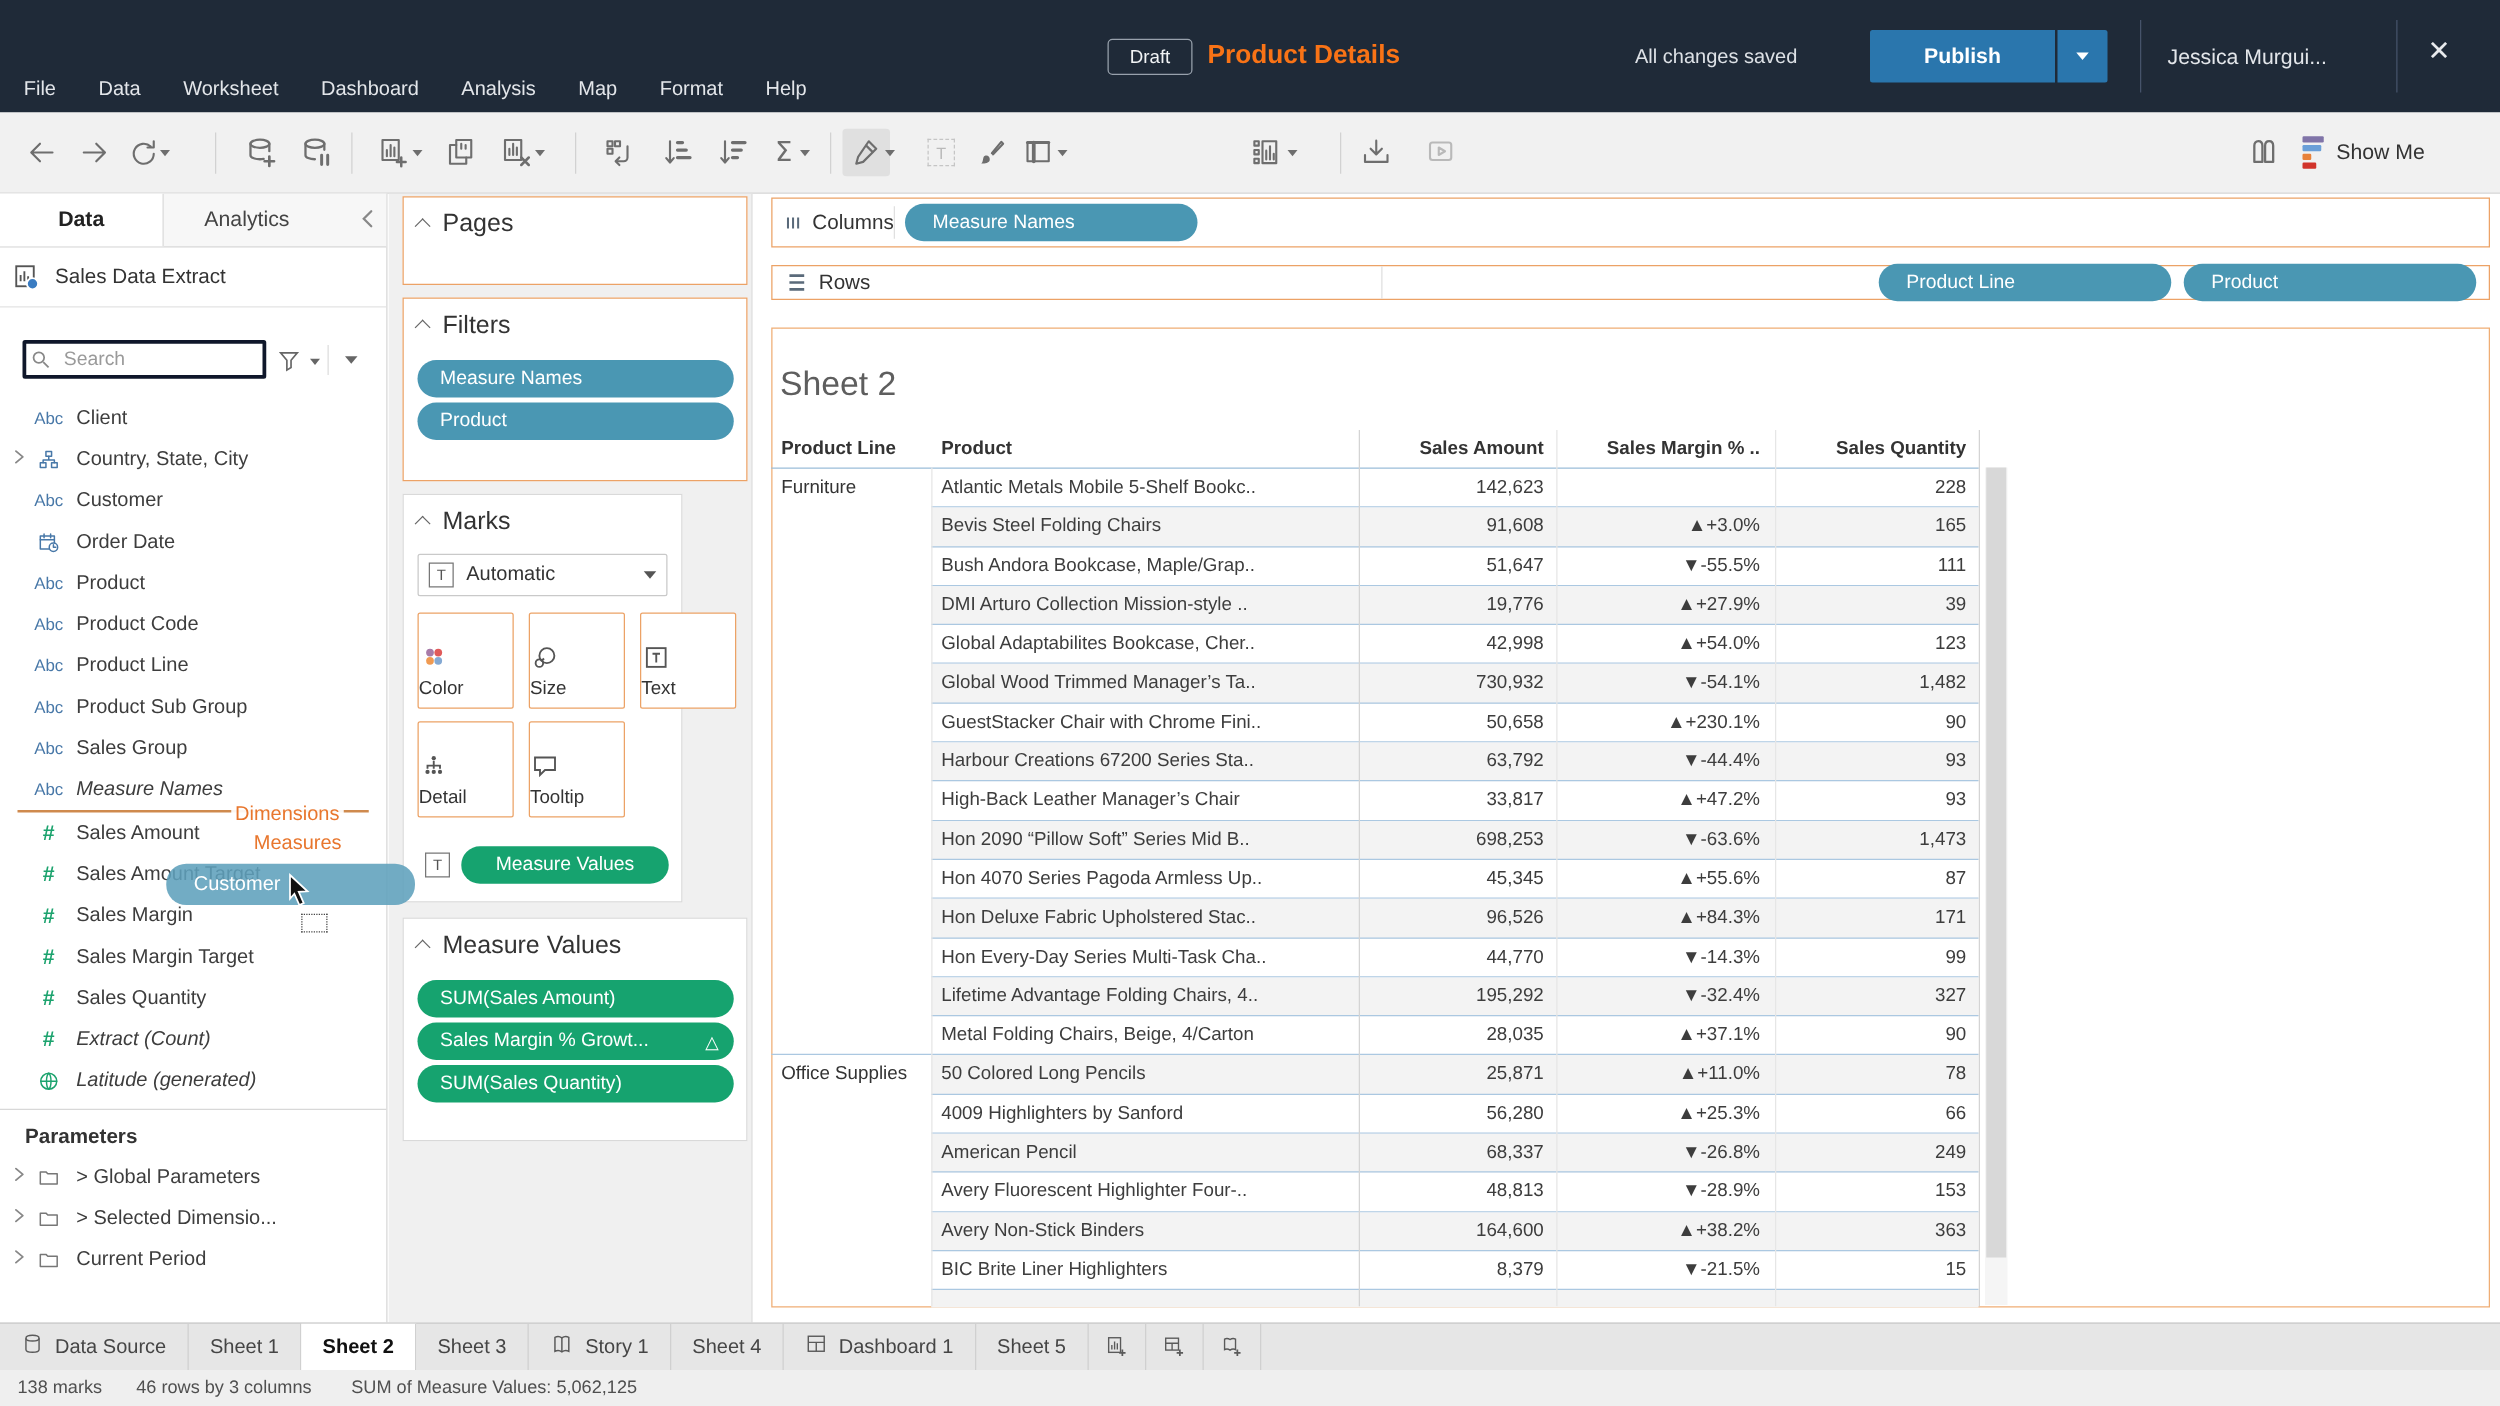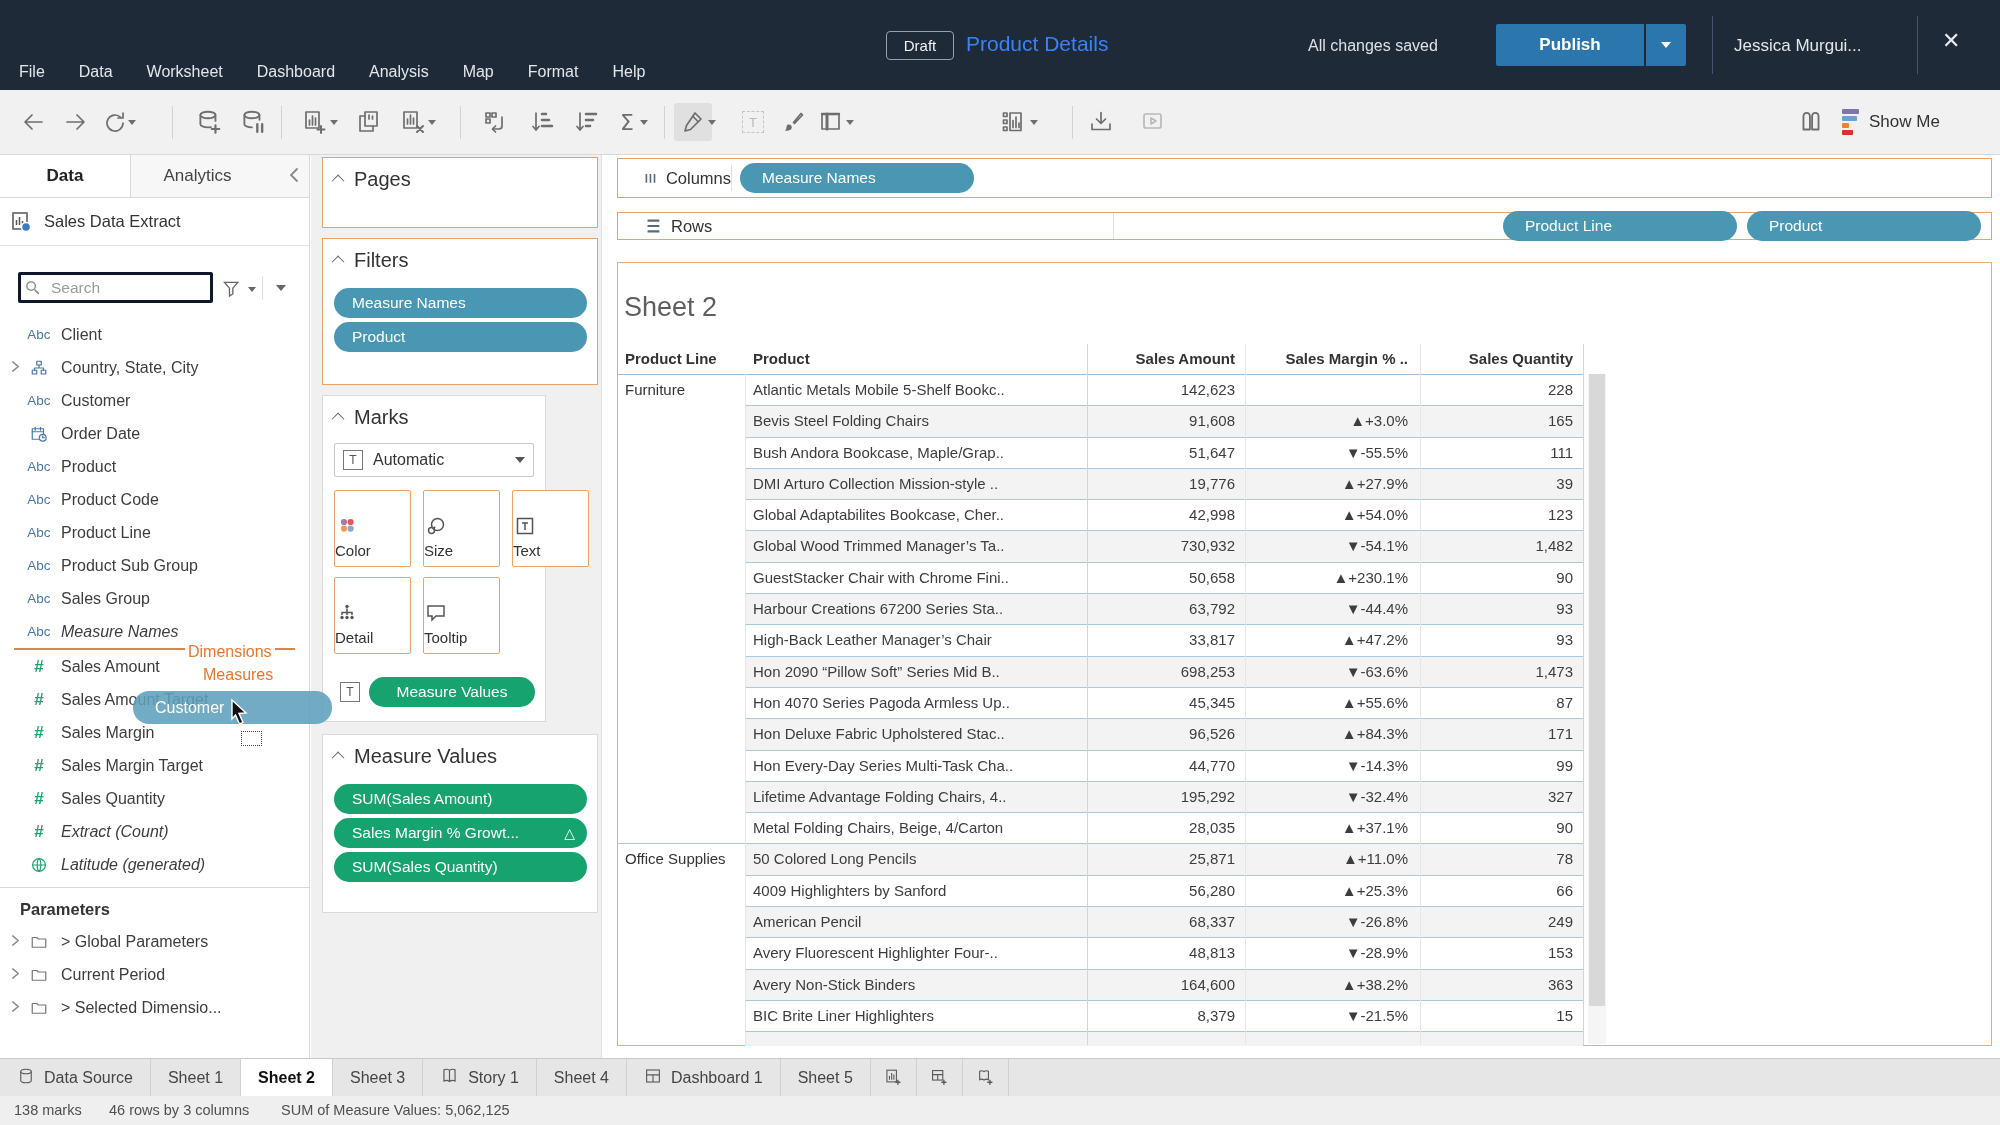--- a/index.html
+++ b/index.html
@@ -4,21 +4,21 @@
 <style>
   html,body{margin:0;padding:0;background:#c9c9c9;}
   #app{position:relative;width:2000px;height:1125px;background:#fff;overflow:hidden;
        font-family:"Liberation Sans",sans-serif;color:#333;-webkit-font-smoothing:antialiased;}
   
   .titlebar{position:absolute;left:0;top:0;width:2000px;height:90px;background:#1f2a38;}
   .menus{position:absolute;left:19px;bottom:9px;display:flex;gap:34px;}
   .menu-item{font-size:16px;color:#e3e6ea;cursor:default;}
   .draft{position:absolute;left:886px;top:31px;width:66px;height:27px;border:1.5px solid #98a1ac;
          border-radius:4px;color:#f1f3f5;font-size:15px;display:flex;align-items:center;justify-content:center;}
-  .doctitle{position:absolute;left:966px;top:32px;font-size:21px;font-weight:normal;color:#3b82f6;}
+  .doctitle{position:absolute;left:966px;top:32px;font-size:21px;font-weight:bold;color:#f97316;}
   .saved{position:absolute;left:1308px;top:37px;font-size:16px;color:#dde1e6;}
   .publish{position:absolute;left:1496px;top:24px;width:148px;height:42px;background:#2a76ad;color:#fff;
            font-size:17px;font-weight:600;display:flex;align-items:center;justify-content:center;border-radius:2px 0 0 2px;cursor:pointer;}
   .pubcaret{position:absolute;left:1646px;top:24px;width:40px;height:42px;background:#2a76ad;border-radius:0 2px 2px 0;
             display:flex;align-items:center;justify-content:center;cursor:pointer;}
   .car-w{width:0;height:0;border:5px solid transparent;border-top:6px solid #fff;margin-top:5px;}
   .tdiv{position:absolute;top:16px;width:1px;height:58px;background:#46536a;}
   .user{position:absolute;left:1734px;top:36px;width:170px;font-size:17px;color:#e3e6ea;}
   .closex{position:absolute;left:1942px;top:28px;font-size:22px;color:#e8eaed;cursor:pointer;}
   
@@ -81,21 +81,21 @@
   .marks-dd .ddcar{margin-left:auto;width:0;height:0;border:5px solid transparent;border-top:6px solid #555;margin-top:5px;}
   .tsmall{width:18px;height:18px;border:1.2px solid #777;display:flex;align-items:center;justify-content:center;font-size:12px;color:#555;flex:none;}
   .mgrid{display:grid;grid-template-columns:77px 77px 77px;grid-auto-rows:77px;gap:10px 12px;margin:13px 0 0 11px;}
   .mbtn{border:1.5px solid #eca266;border-radius:2px;background:#fff;display:flex;flex-direction:column;align-items:flex-start;
         justify-content:flex-end;padding-bottom:7px;cursor:pointer;box-sizing:border-box;}
   .mbtn svg{stroke:#555;fill:none;stroke-width:1.5;margin-bottom:4px;}
   .mbtn .lab{font-size:15px;color:#333;}
   .mtextrow{display:flex;align-items:center;gap:9px;margin:23px 10px 0 17px;}
   .mtextrow .pill{flex:1;justify-content:center;padding-left:12px;}
   
-  .shelf{position:absolute;background:#fff;border:1.5px solid #eca266;box-sizing:border-box;display:flex;align-items:center;padding-left:16px;}
+  .shelf{position:absolute;background:#fff;border:1.5px solid #eca266;box-sizing:border-box;display:flex;align-items:center;}
   .shelf-label{display:flex;align-items:center;gap:8px;padding-left:9px;width:88px;flex:none;}
   .shelf-label span{font-size:16.5px;color:#333;}
   .shelf-div{width:1px;height:26px;background:#e0e0e0;margin-right:8px;}
   .shelf .pill{margin-right:10px;width:234px;padding-left:22px;}
   .sheetview{position:absolute;left:617px;top:262px;width:1375px;height:784px;border:1px solid #efad74;box-sizing:border-box;background:#fff;}
   .sheet-title{position:absolute;left:624px;top:292px;font-size:27px;color:#5e5e5e;font-weight:400;}
   
   .ttable{position:absolute;left:617px;top:344px;width:966px;}
   .thead{display:flex;height:30px;border-bottom:1.5px solid #9bbdd9;box-sizing:content-box;}
   .th{font-size:15px;font-weight:600;color:#333;line-height:30px;white-space:nowrap;box-sizing:border-box;}
@@ -452,32 +452,32 @@
         </div>
         <div class="field">
           <span class="exp"><svg width="11" height="13" viewBox="0 0 12 14" style="stroke:#888;fill:none;stroke-width:1.6;stroke-linecap:round;stroke-linejoin:round">
               <path d="M3 2l6 5-6 5"></path>
             </svg></span>
           <span class="fi">
             <svg width="18" height="18" viewBox="0 0 24 24" style="stroke:#777;fill:none;stroke-width:1.6;stroke-linecap:round;stroke-linejoin:round">
               <path d="M3 6h6l2 2h10v11H3z"></path>
             </svg>
           </span>
-          <div class="flabel">Current Period</div>
+          <div class="flabel">&gt; Selected Dimensio...</div>
         </div>
         <div class="field">
           <span class="exp"><svg width="11" height="13" viewBox="0 0 12 14" style="stroke:#888;fill:none;stroke-width:1.6;stroke-linecap:round;stroke-linejoin:round">
               <path d="M3 2l6 5-6 5"></path>
             </svg></span>
           <span class="fi">
             <svg width="18" height="18" viewBox="0 0 24 24" style="stroke:#777;fill:none;stroke-width:1.6;stroke-linecap:round;stroke-linejoin:round">
               <path d="M3 6h6l2 2h10v11H3z"></path>
             </svg>
           </span>
-          <div class="flabel">&gt; Selected Dimensio...</div>
+          <div class="flabel">Current Period</div>
         </div>
       </div>
   </div>
 
   <div class="cardscol"></div>
 
   <div class="card orange" style="left:322px;top:157px;width:276px;height:71px;">
     <div class="card-head">
         <span class="chev-up"></span>
         <span>Pages</span>

